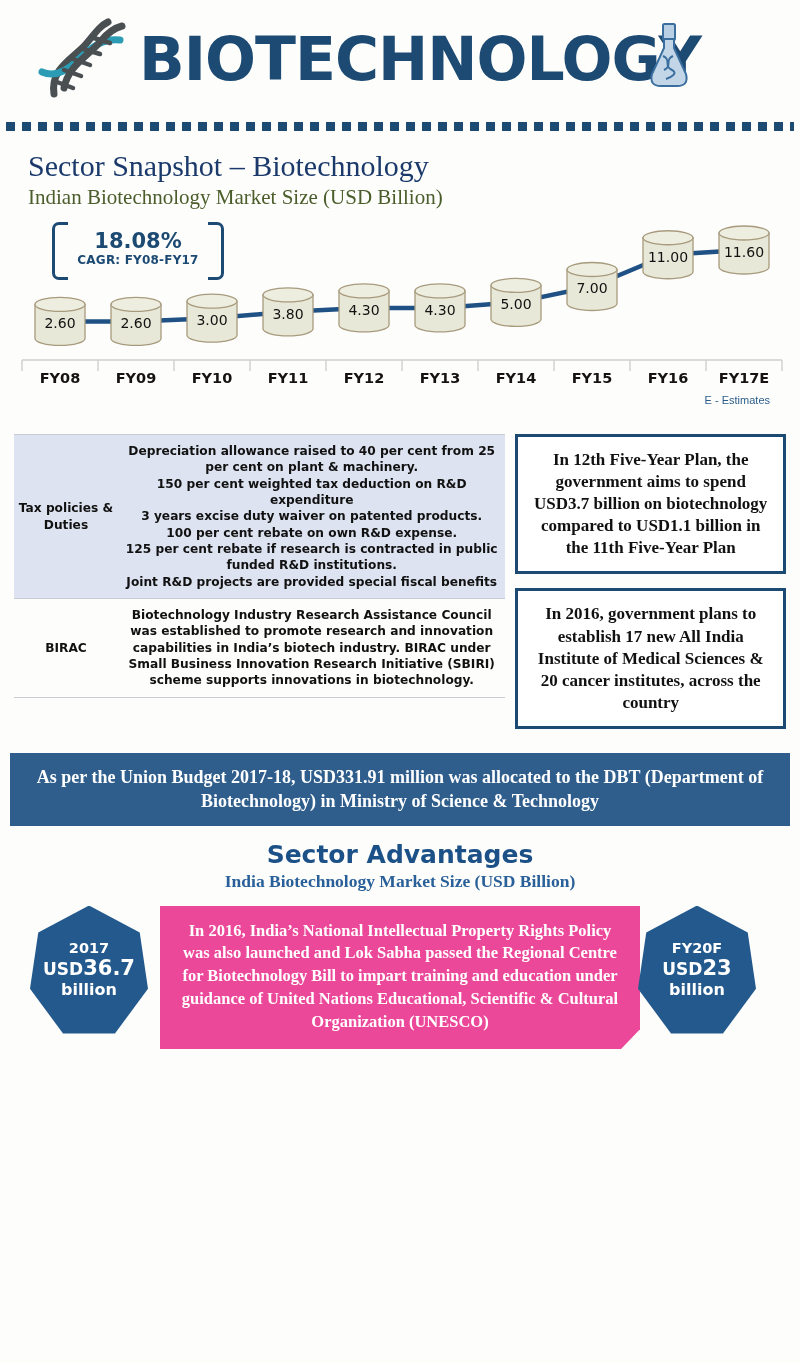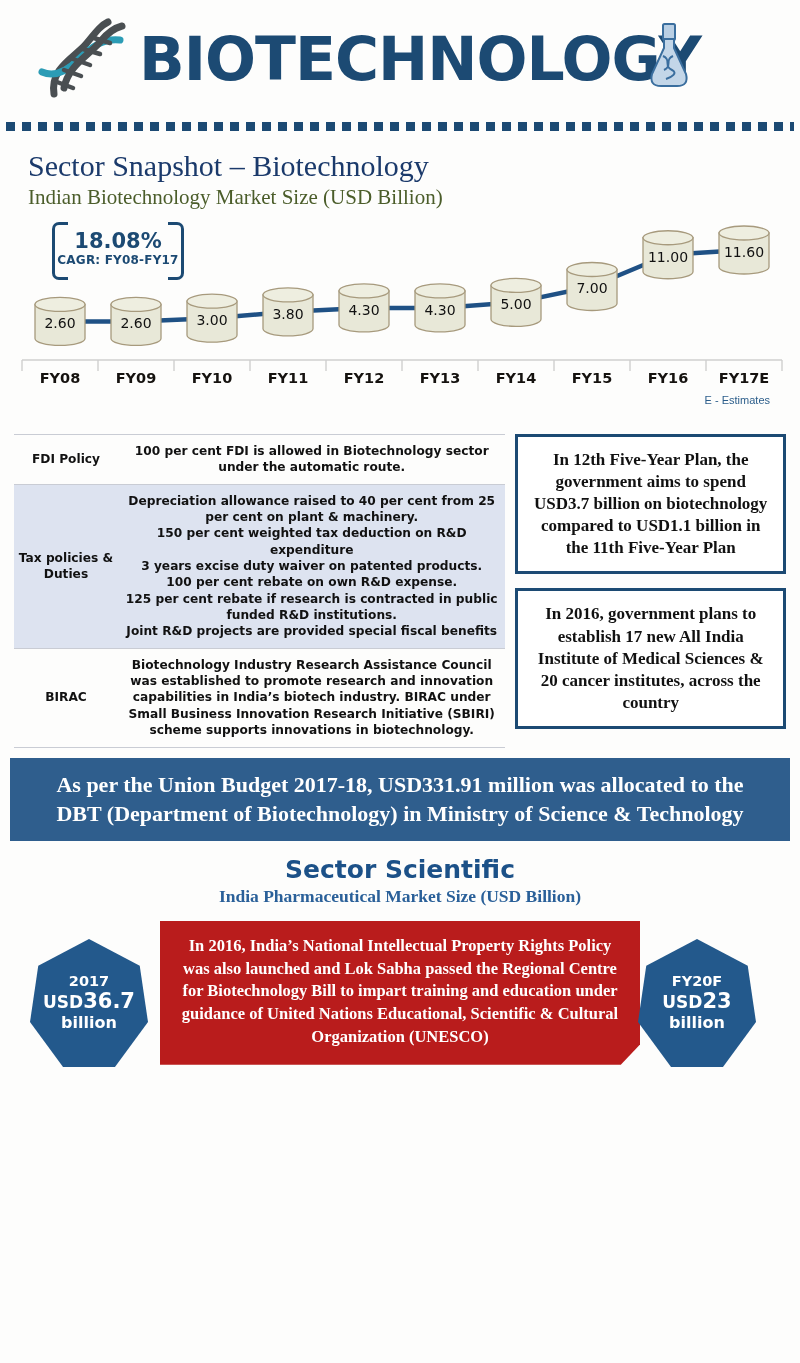--- a/index.html
+++ b/index.html
@@ -48,21 +48,21 @@
     font-family: "Liberation Serif", serif;
     font-size: 21px;
     color: #4b5d2a;
     margin: 2px 0 0 28px;
   }
 
   
   .chart-wrap { position: relative; height: 210px; margin-top: 8px; }
   .cagr-box {
     position: absolute; left: 52px; top: 2px;
-    width: 132px; height: 56px;
+    width: 172px; height: 56px;
     display: flex; flex-direction: column;
     align-items: center; justify-content: center;
   }
   .cagr-box::before, .cagr-box::after {
     content: ""; position: absolute; top: 2px;
     width: 13px; height: 52px;
     border: 3px solid #1c4a73;
   }
   .cagr-box::before { left: 0; border-right: none; border-radius: 7px 0 0 7px; }
   .cagr-box::after  { right: 0; border-left: none; border-radius: 0 7px 7px 0; }
@@ -132,59 +132,59 @@
 
   
   .banner {
     background: #2f5e8d;
     margin: 10px 10px 0 10px;
     padding: 12px 24px;
     text-align: center;
     color: #ffffff;
     font-family: "Liberation Serif", serif;
     font-weight: bold;
-    font-size: 22px;
+    font-size: 18px;
     line-height: 1.35;
   }
 
   
   .adv-title {
     text-align: center; margin-top: 14px;
     font-family: "DejaVu Sans", sans-serif;
     font-weight: bold; font-size: 25px; color: #1c5188;
   }
   .adv-sub {
     text-align: center; margin-top: 2px;
     font-family: "Liberation Serif", serif;
     font-weight: bold; font-size: 17.5px; color: #2a6099;
   }
 
   .adv-row {
     position: relative; height: 160px; margin-top: 14px;
   }
   .hex {
-    position: absolute; top: 18px;
+    position: absolute; top: 0;
     width: 118px; height: 128px;
     background: #23598c;
     clip-path: polygon(50% 0%, 93% 21%, 100% 65%, 72% 100%, 28% 100%, 0% 65%, 7% 21%);
     display: flex; flex-direction: column;
     align-items: center; justify-content: center;
     color: #fff; text-align: right;
     font-family: "DejaVu Sans", sans-serif;
   }
   .hex-left { left: 30px; }
   .hex-right { right: 44px; }
   .hex-year { font-size: 14.5px; font-weight: bold; }
   .hex-amt { font-size: 21px; font-weight: bold; line-height: 1.15; }
   .hex-amt .u { font-size: 17px; }
   .hex-unit { font-size: 16px; font-weight: bold; }
 
   .adv-center {
     position: absolute; left: 160px; width: 480px; top: 0;
-    background: #b91c1c; color: #fff;
+    background: #ec4899; color: #fff;
     padding: 14px 18px 16px 18px;
     text-align: center;
     font-family: "Liberation Serif", serif;
     font-weight: bold; font-size: 16.5px; line-height: 1.38;
     clip-path: polygon(0 0, 100% 0, 100% 86%, 96% 100%, 0 100%);
   }
 </style>
 </head>
 <body>
 
@@ -310,26 +310,20 @@
       <span>FY17E</span>
     </div>
   <div class="est-note">E - Estimates</div>
 </div>
 
 <div class="body-cols">
 
   <div class="col-left">
     <table class="policy-table">
       <tbody id="policy-body">
-          <tr class="topline">
-            <td class="cell-key">FDI Policy</td>
-            <td class="cell-val">
-              <p>100 per cent FDI is allowed in Biotechnology sector under the automatic route.</p>
-            </td>
-          </tr>
           <tr class="alt topline botline">
             <td class="cell-key">Tax policies &amp; Duties</td>
             <td class="cell-val">
               <p>Depreciation allowance raised to 40 per cent from 25 per cent on plant &amp; machinery.</p>
               <p>150 per cent weighted tax deduction on R&amp;D expenditure</p>
               <p>3 years excise duty waiver on patented products.</p>
               <p>100 per cent rebate on own R&amp;D expense.</p>
               <p>125 per cent rebate if research is contracted in public funded R&amp;D institutions.</p>
               <p>Joint R&amp;D projects are provided special fiscal benefits</p>
             </td>
@@ -347,22 +341,22 @@
   <div class="col-right">
     <div id="key-points-list">
         <div class="kp-box">In 12th Five-Year Plan, the government aims to spend USD3.7 billion on biotechnology compared to USD1.1 billion in the 11th Five-Year Plan</div>
         <div class="kp-box">In 2016, government plans to establish 17 new All India Institute of Medical Sciences &amp; 20 cancer institutes, across the country</div>
       </div>
   </div>
 </div>
 
 <div class="banner">As per the Union Budget 2017-18, USD331.91 million was allocated to the DBT (Department of Biotechnology) in Ministry of Science &amp; Technology</div>
 
-<div class="adv-title">Sector Scientific</div>
-<div class="adv-sub">India Pharmaceutical Market Size (USD Billion)</div>
+<div class="adv-title">Sector Advantages</div>
+<div class="adv-sub">India Biotechnology Market Size (USD Billion)</div>
 
 <div class="adv-row">
   <div class="hex hex-left">
     <div class="hex-year">2017</div>
     <div class="hex-amt"><span class="u">USD</span><span>36.7</span></div>
     <div class="hex-unit">billion</div>
   </div>
 
   <div class="adv-center">In 2016, India’s National Intellectual Property Rights Policy was also launched and Lok Sabha passed the Regional Centre for Biotechnology Bill to impart training and education under guidance of United Nations Educational, Scientific &amp; Cultural Organization (UNESCO)</div>
 

